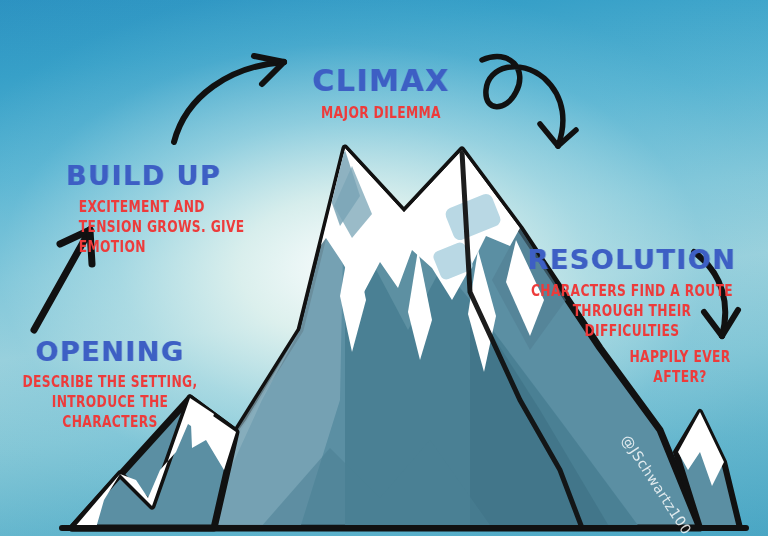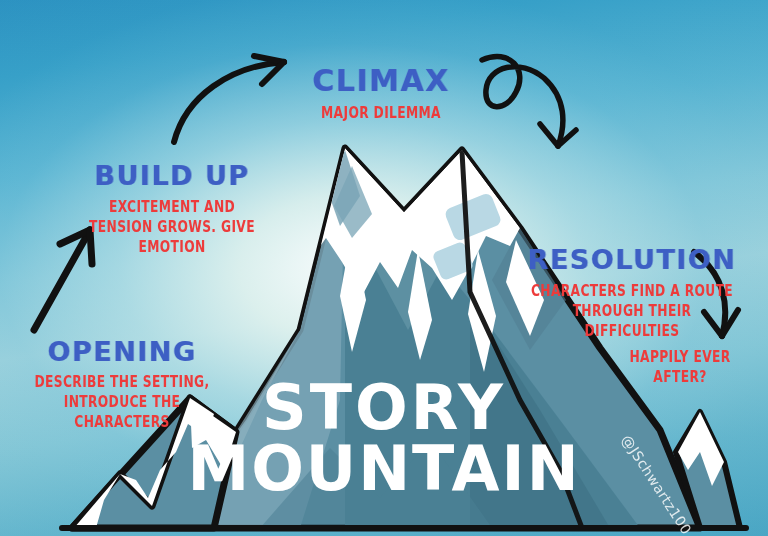--- a/index.html
+++ b/index.html
@@ -52,25 +52,25 @@
   .sub {
     color: #ed3b3b;
     font-family: "DejaVu Sans Condensed", "Liberation Sans Narrow", "Liberation Sans", sans-serif;
     font-weight: 600;
     text-transform: uppercase;
     letter-spacing: 0.4px;
     line-height: 1.28;
     transform: scaleX(0.88);
   }
 
-  #opening { left: 20px; top: 336px; width: 204px; text-align: center; }
+  #opening { left: 8px; top: 336px; width: 204px; text-align: center; }
   #opening .heading { font-size: 27px; }
   #opening .sub { font-size: 15.5px; margin-top: 6px; }
 
-  #buildup { left: 66px; top: 160px; width: 212px; text-align: center; }
+  #buildup { left: 66px; top: 160px; width: 212px; text-align: left; }
   #buildup .heading { font-size: 27px; }
   #buildup .sub { font-size: 15.5px; margin-top: 7px; }
 
   #climax { left: 276px; top: 63px; width: 210px; text-align: center; }
   #climax .heading { font-size: 30px; }
   #climax .sub { font-size: 15.5px; margin-top: 6px; }
 
   #resolution { left: 508px; top: 196px; width: 248px; text-align: center; margin-top: 48px; }
   #resolution .heading { font-size: 27px; }
   #resolution .sub { font-size: 15.5px; margin-top: 7px; }
@@ -239,20 +239,16 @@
 
   <div class="block" id="resolution">
     <div class="heading">RESOLUTION</div>
     <div class="sub">CHARACTERS FIND A ROUTE THROUGH THEIR DIFFICULTIES</div>
   </div>
 
   <div class="block" id="ending">
     <div class="sub">HAPPILY EVER AFTER?</div>
   </div>
 
-  <div id="title">
-    <span class="l1">STORY</span>
-    <span class="l2">MOUNTAIN</span>
-  </div>
 
   <div id="watermark">@JSchwartz100</div>
 
 </div>
 
 </body></html>

